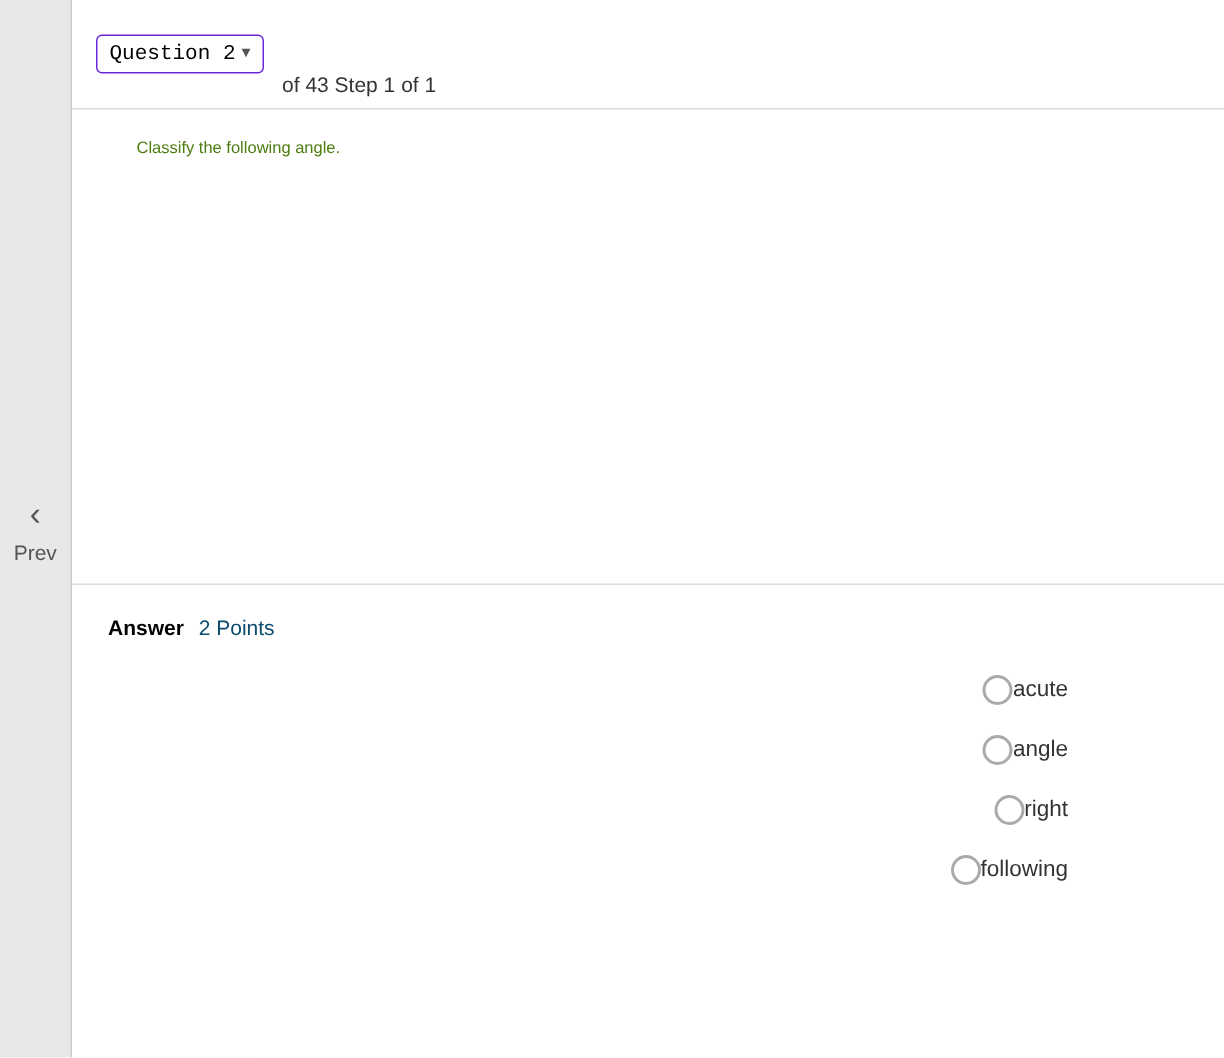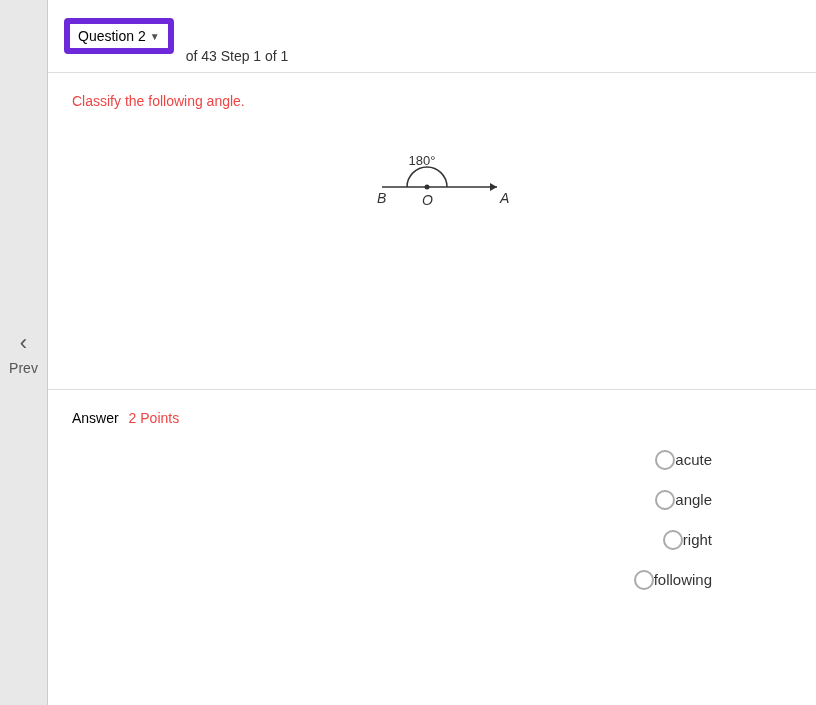--- a/index.html
+++ b/index.html
@@ -56,26 +56,27 @@
       padding: 8px 16px;
       border-bottom: 1px solid #ddd;
       background: #fff;
       gap: 12px;
     }
 
     .question-selector {
       display: flex;
       align-items: center;
       gap: 4px;
-      border: 6px solid #6d28d9;
+      border: 1px solid #6d28d9;
       border-radius: 4px;
       padding: 4px 8px;
       background: #fff;
       cursor: pointer;
       font-size: 14px;
+      font-family: Liberation Mono, monospace;
     }
 
     .question-selector .chevron {
       font-size: 10px;
       color: #555;
     }
 
     .step-info {
       font-size: 14px;
       color: #333;
@@ -83,23 +84,24 @@
     }
 
     
     .question-area {
       padding: 20px 24px;
       flex: 1;
       border-bottom: 1px solid #ddd;
     }
 
     .question-prompt {
-      font-size: 14px;
-      color: #ef4444;
+      font-size: 11px;
+      color: #4d7c0f;
       margin-bottom: 40px;
+      margin-left: 19px;
     }
 
     
     .diagram-container {
       display: flex;
       justify-content: center;
       align-items: center;
       margin-top: 20px;
     }
 
@@ -120,25 +122,25 @@
       padding: 20px 24px;
       flex: 1;
     }
 
     .answer-header {
       font-size: 14px;
       margin-bottom: 24px;
     }
 
     .answer-header .answer-label {
-      font-weight: normal;
+      font-weight: bold;
     }
 
     .answer-header .points-label {
-      color: #ef4444;
+      color: #0c4a6e;
       font-weight: normal;
       margin-left: 6px;
     }
 
     .options-container {
       display: flex;
       flex-direction: column;
       align-items: flex-end;
       gap: 20px;
       padding-right: 80px;
@@ -182,42 +184,20 @@
     <div class="question-selector">
       <span>Question 2</span>
       <span class="chevron">▼</span>
     </div>
     <span class="step-info">of 43 Step 1 of 1</span>
   </div>
 
   <div class="question-area">
     <p class="question-prompt">Classify the following angle.</p>
 
-    <div class="diagram-container">
-      <div class="diagram">
-        <svg width="220" height="100" viewBox="0 0 220 100" xmlns="http://www.w3.org/2000/svg">
-
-          <text x="100" y="16" font-size="13" fill="#333" text-anchor="middle">180°</text>
-
-          <path d="M 85 38 A 20 20 0 0 1 125 38" stroke="#333" stroke-width="1.5" fill="none"></path>
-
-          <line x1="105" y1="38" x2="60" y2="38" stroke="#333" stroke-width="1.5"></line>
-
-          <line x1="105" y1="38" x2="175" y2="38" stroke="#333" stroke-width="1.5"></line>
-
-          <polygon points="175,38 168,34 168,42" fill="#333"></polygon>
-
-          <circle cx="105" cy="38" r="2.5" fill="#333"></circle>
-
-          <text x="55" y="54" font-size="14" fill="#333" font-style="italic">B</text>
-          <text x="100" y="56" font-size="14" fill="#333" font-style="italic">O</text>
-          <text x="178" y="54" font-size="14" fill="#333" font-style="italic">A</text>
-        </svg>
-      </div>
-    </div>
   </div>
 
   <div class="answer-area">
     <div class="answer-header">
       <span class="answer-label">Answer</span>
       <span class="points-label">2 Points</span>
     </div>
 
     <div class="options-container">
 

